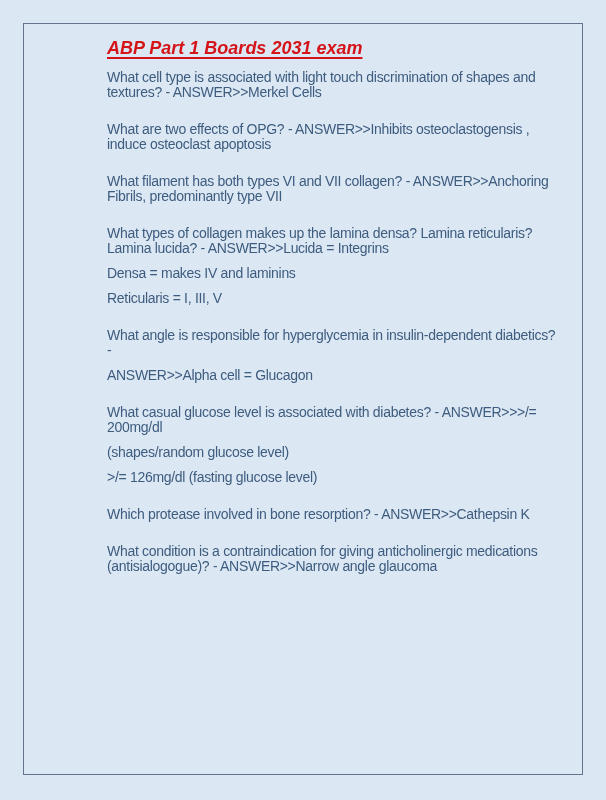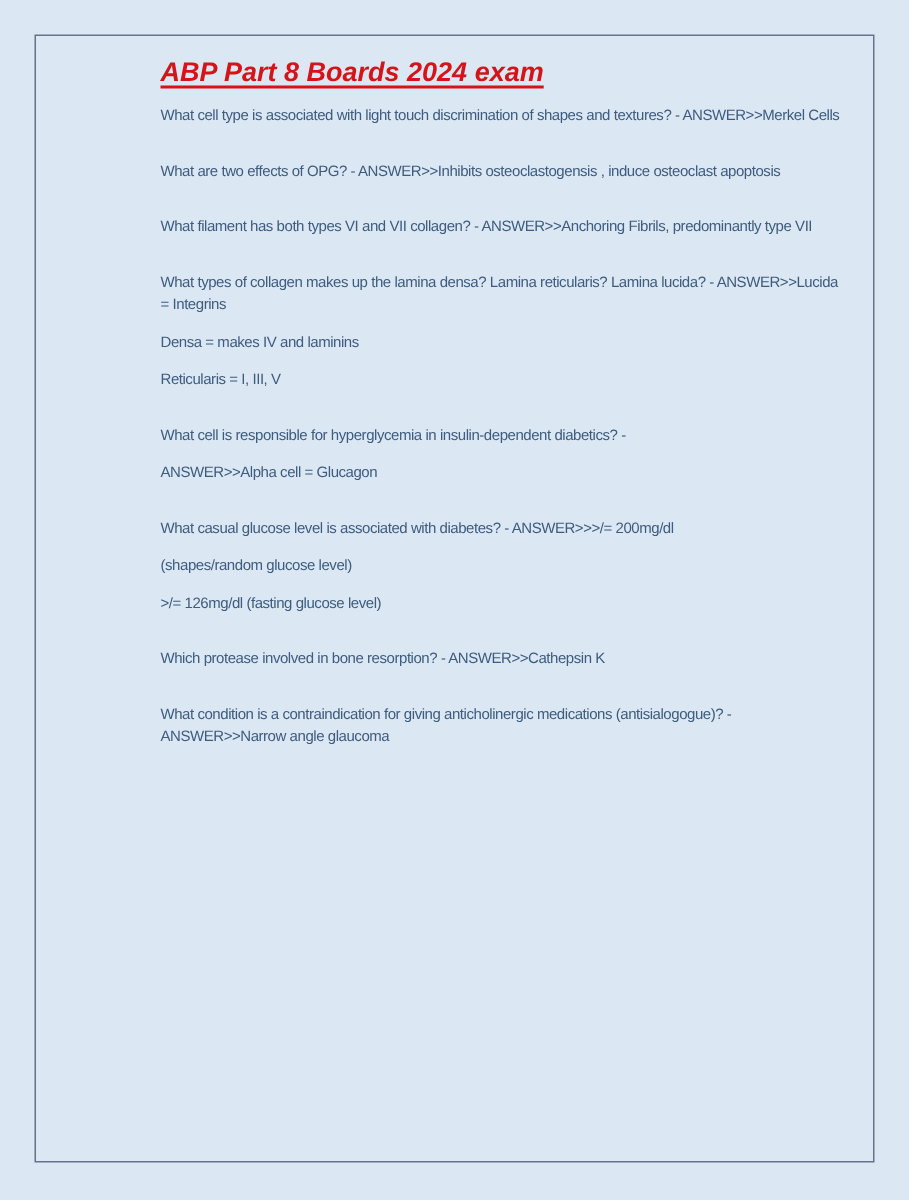--- a/index.html
+++ b/index.html
@@ -36,54 +36,54 @@
     text-decoration: underline;
     text-decoration-thickness: 1.5px;
     text-underline-offset: 3px;
     margin: 0 0 11px 0;
   }
   .block {
     margin-bottom: 22px;
   }
   .block p {
     margin: 0 0 10px 0;
-    font-size: 10px;
+    font-size: 14px;
     line-height: 15px;
     letter-spacing: -0.3px;
     color: var(--body-text, #3d5c7e);
   }
 </style>
 </head>
 <body>
 
 <div class="frame">
   <div class="content">
 
-    <h1 class="doc-title">ABP Part 8 Boards 2024 exam</h1>
+    <h1 class="doc-title">ABP Part 1 Boards 2031 exam</h1>
 
     <div class="block">
       <p>What cell type is associated with light touch discrimination of shapes and textures? - ANSWER&gt;&gt;Merkel Cells</p>
     </div>
 
     <div class="block">
       <p>What are two effects of OPG? - ANSWER&gt;&gt;Inhibits osteoclastogensis , induce osteoclast apoptosis</p>
     </div>
 
     <div class="block">
       <p>What filament has both types VI and VII collagen? - ANSWER&gt;&gt;Anchoring Fibrils, predominantly type VII</p>
     </div>
 
     <div class="block">
       <p>What types of collagen makes up the lamina densa? Lamina reticularis? Lamina lucida? - ANSWER&gt;&gt;Lucida = Integrins</p>
       <p>Densa = makes IV and laminins</p>
       <p>Reticularis = I, III, V</p>
     </div>
 
     <div class="block">
-      <p>What cell is responsible for hyperglycemia in insulin-dependent diabetics? -</p>
+      <p>What angle is responsible for hyperglycemia in insulin-dependent diabetics? -</p>
       <p>ANSWER&gt;&gt;Alpha cell = Glucagon</p>
     </div>
 
     <div class="block">
       <p>What casual glucose level is associated with diabetes? - ANSWER&gt;&gt;&gt;/= 200mg/dl</p>
       <p>(shapes/random glucose level)</p>
       <p>&gt;/= 126mg/dl (fasting glucose level)</p>
     </div>
 
     <div class="block">

